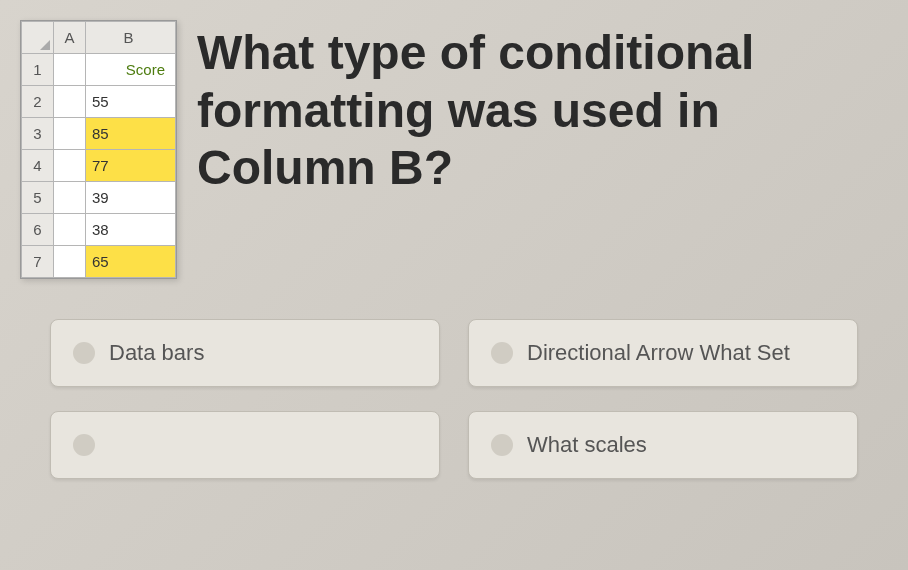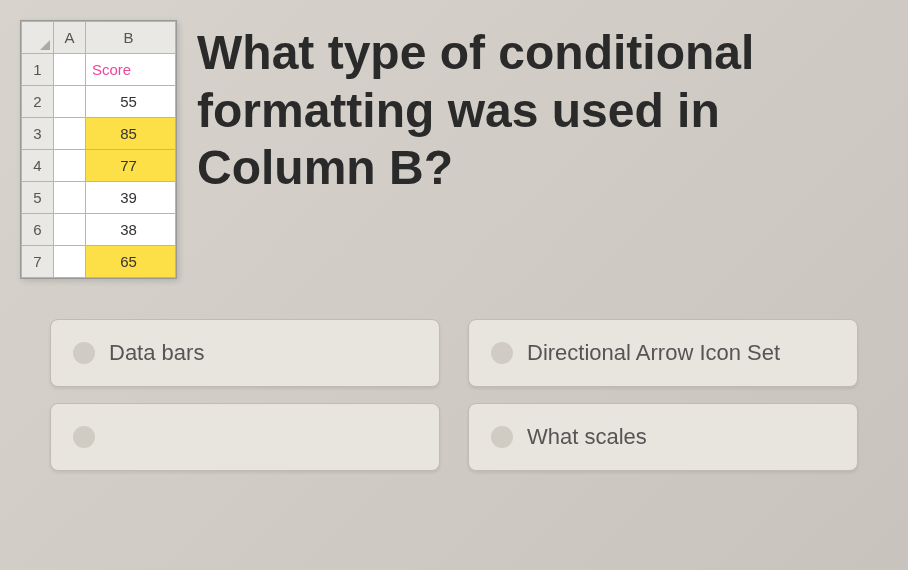--- a/index.html
+++ b/index.html
@@ -54,45 +54,45 @@
       position: absolute;
       right: 3px;
       bottom: 3px;
       width: 0;
       height: 0;
       border-left: 10px solid transparent;
       border-bottom: 10px solid #aaa;
     }
     .spreadsheet .col-b {
       min-width: 90px;
-      text-align: center;
+      text-align: left;
       padding-right: 10px;
     }
     .spreadsheet .label-cell {
-      text-align: left;
+      text-align: right;
       padding-left: 6px;
       font-weight: normal;
-      color: #ec4899;
+      color: #4d7c0f;
     }
     .highlight {
       background: #fde047;
       color: #7a3a3a;
     }
     .question {
       flex: 1;
       font-size: 48px;
       color: #2a2a2a;
       line-height: 1.2;
       font-weight: 700;
       padding-top: 4px;
     }
     .answers {
       display: grid;
       grid-template-columns: 1fr 1fr;
-      gap: 16px 28px;
+      gap: 24px 28px;
       padding: 0 30px;
     }
     .answer {
       background: #e8e5de;
       border: 1px solid #c0bcb3;
       border-radius: 8px;
       padding: 20px 22px;
       display: flex;
       align-items: center;
       gap: 14px;
@@ -164,21 +164,21 @@
   <div class="question">What type of conditional formatting was used in Column B?</div>
 </div>
 
 <div class="answers">
   <div class="answer">
     <div class="radio"></div>
     <div class="label">Data bars</div>
   </div>
   <div class="answer">
     <div class="radio"></div>
-    <div class="label">Directional Arrow Icon Set</div>
+    <div class="label">Directional Arrow What Set</div>
   </div>
   <div class="answer">
     <div class="radio"></div>
   </div>
   <div class="answer">
     <div class="radio"></div>
     <div class="label">What scales</div>
   </div>
 </div>
 

